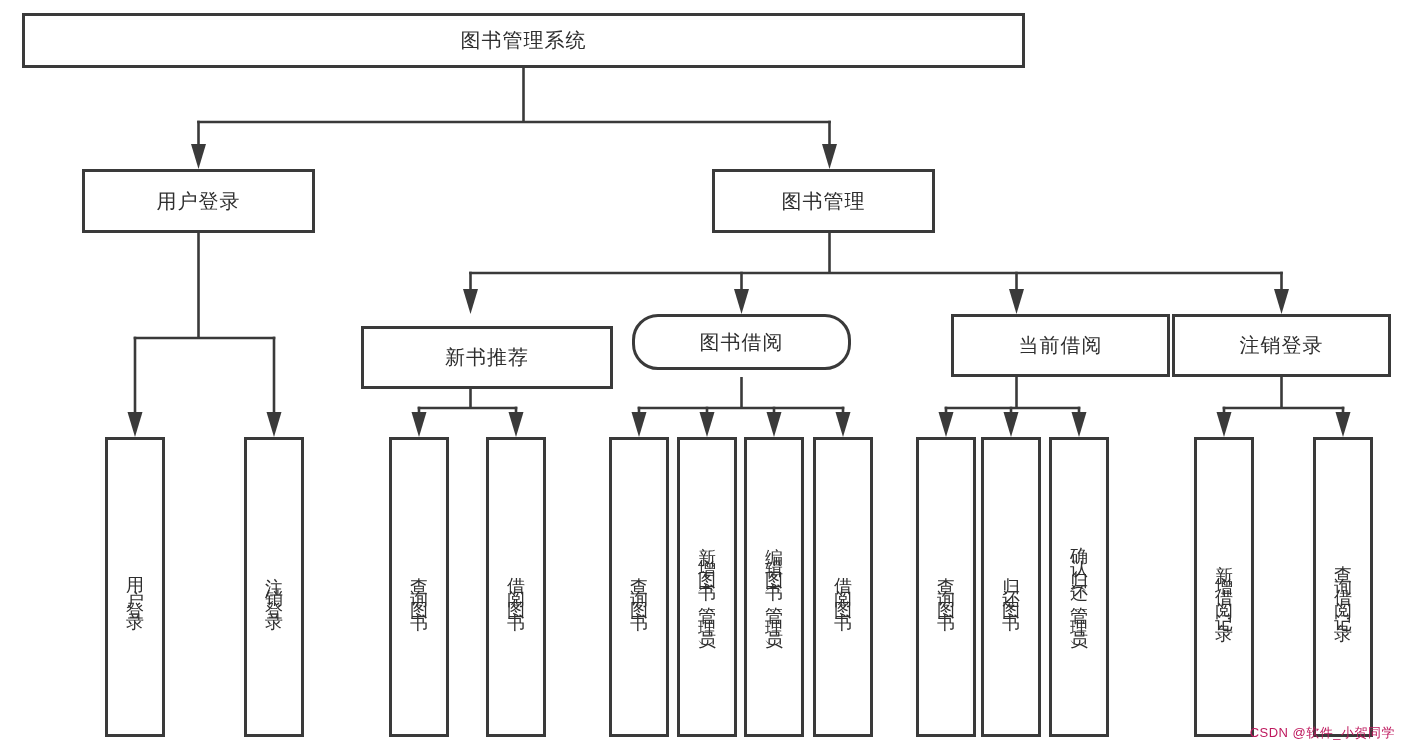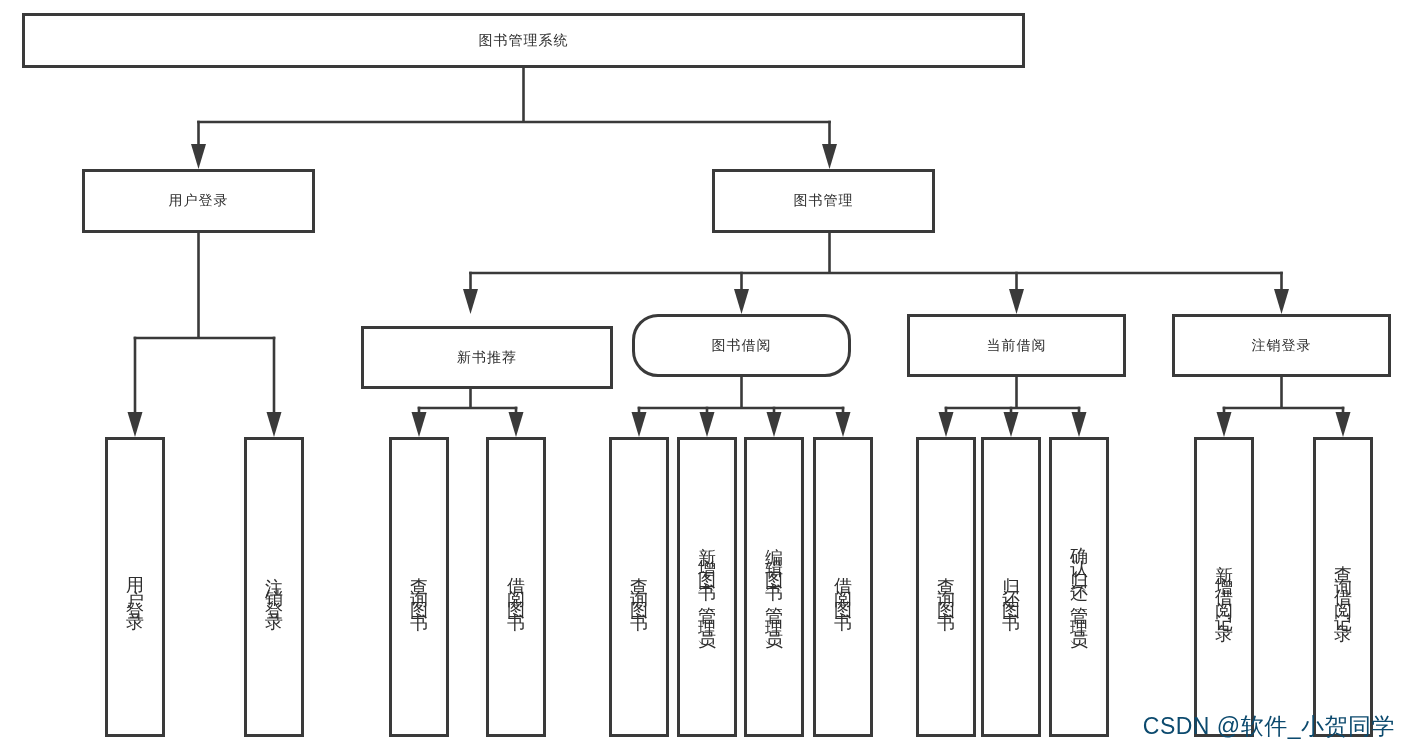--- a/index.html
+++ b/index.html
@@ -26,40 +26,40 @@
     position: absolute;
     box-sizing: border-box;
     background: #ffffff;
     border: 3px solid #3a3a3a;
     display: flex;
     align-items: center;
     justify-content: center;
     color: #2e2e2e;
   }
   .node-h {
-    font-size: 14px;
+    font-size: 20px;
     letter-spacing: 1px;
     white-space: nowrap;
   }
   .node-v {
     font-size: 18px;
   }
   .node-v .vtext {
     writing-mode: vertical-rl;
     text-orientation: mixed;
     letter-spacing: 12px;
     line-height: 1;
     white-space: nowrap;
   }
   .watermark {
     position: absolute;
     right: 10px;
     bottom: 5px;
-    font-size: 23px;
-    color: #0c4a6e;
+    font-size: 13px;
+    color: #be185d;
     letter-spacing: 0.5px;
     white-space: nowrap;
   }
 </style>
 </head>
 <body>
 
 <div id="diagram">
 
   <svg id="connectors" viewBox="0 0 1405 747" xmlns="http://www.w3.org/2000/svg">
@@ -116,22 +116,22 @@
       <line x1="1343" y1="406.7" x2="1343" y2="416" stroke="#3a3a3a" stroke-width="2.6"></line>
       <polygon points="1343,437 1335.5,412 1350.5,412" fill="#3a3a3a"></polygon>
     </svg>
 
   <div class="node node-h" style="left:22px; top:13px; width:1003px; height:55px;">图书管理系统</div>
 
   <div class="node node-h" style="left:82px; top:169px; width:233px; height:64px;">用户登录</div>
   <div class="node node-h" style="left:712px; top:169px; width:223px; height:64px;">图书管理</div>
 
   <div class="node node-h" style="left:361px; top:326px; width:252px; height:63px;">新书推荐</div>
-  <div class="node node-h" style="left:632px; top:314px; width:219px; height:63px;border-radius:26px;">图书借阅</div>
-  <div class="node node-h" style="left:907px; top:314px; width:219px; height:63px;">当前借阅</div>
+  <div class="node node-h" style="left:632px; top:314px; width:219px; height:56px;border-radius:26px;">图书借阅</div>
+  <div class="node node-h" style="left:951px; top:314px; width:219px; height:63px;">当前借阅</div>
   <div class="node node-h" style="left:1172px; top:314px; width:219px; height:63px;">注销登录</div>
 
   <div class="node node-v" style="left:105px; top:437px; width:60px; height:300px;">
     <span class="vtext">用户登录</span>
   </div>
   <div class="node node-v" style="left:244px; top:437px; width:60px; height:300px;">
     <span class="vtext">注销登录</span>
   </div>
 
   <div class="node node-v" style="left:389px; top:437px; width:60px; height:300px;">

